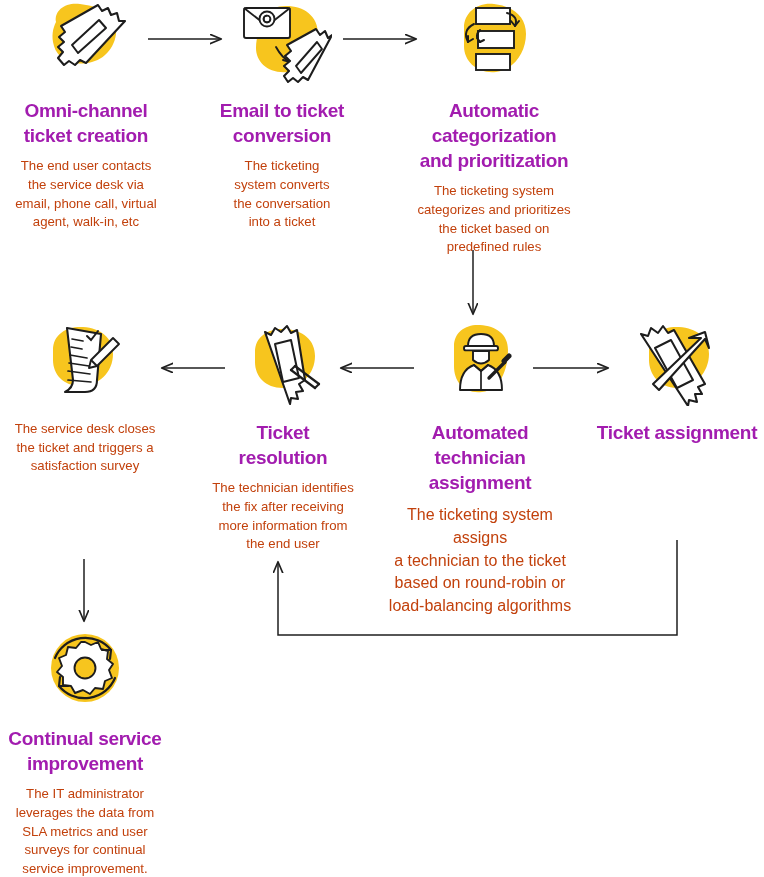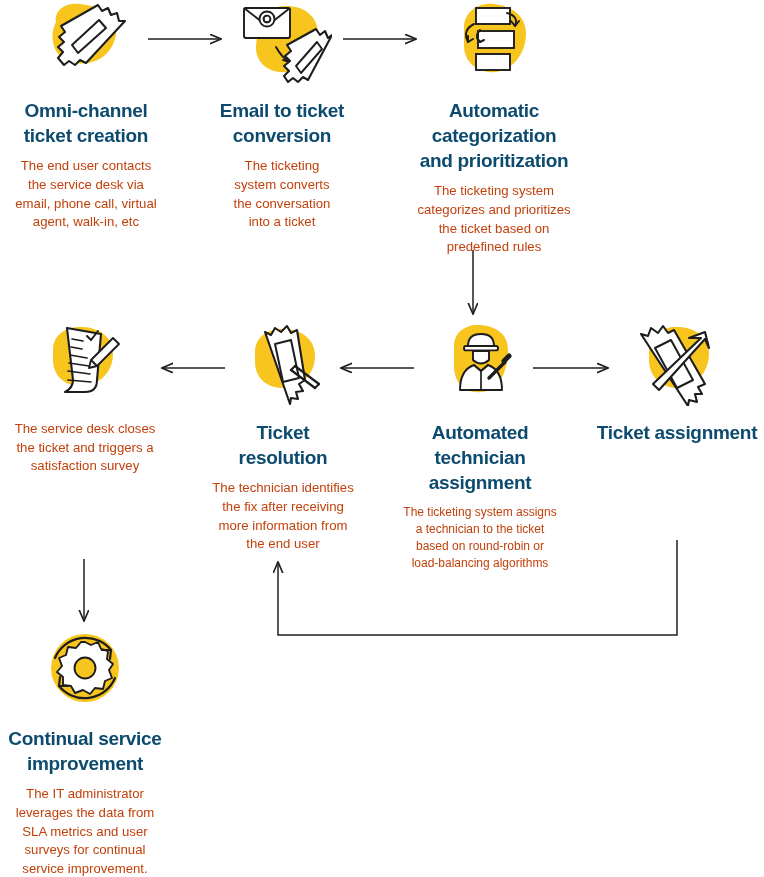--- a/index.html
+++ b/index.html
@@ -36,41 +36,41 @@
     margin: 0 auto 14px auto;
     width: 100px;
   }
   .node-icon svg { display: block; margin: 0 auto; }
 
   .node-title {
     font-size: 19px;
     font-weight: bold;
     line-height: 1.32;
     letter-spacing: -0.3px;
-    color: #0c4a6e;
+    color: #a21caf;
     margin-bottom: 9px;
   }
   .node-desc {
     font-size: 13.2px;
     line-height: 1.42;
     color: #c2410c;
   }
 
   
   #n1 { left: 0px;   top: 0px;   width: 172px; }
   #n2 { left: 196px; top: 0px;   width: 172px; }
   #n3 { left: 406px; top: 0px;   width: 176px; }
   #n4 { left: 384px; top: 322px; width: 192px; }
   #n5 { left: 194px; top: 322px; width: 178px; text-align: center; }
   #n6 { left: 0px;   top: 322px; width: 170px; }
   #n7 { left: 590px; top: 322px; width: 174px; }
   #n8 { left: 0px;   top: 628px; width: 170px; }
 
   #n7 .node-title { margin-bottom: 7px; }
-  #n4 .node-desc { font-size: 12px; }
+  #n4 .node-desc { font-size: 16px; }
 </style>
 </head>
 <body>
 
 <div id="stage">
 
   <svg id="connectors" viewBox="0 0 764 877">
     <defs>
       <marker id="ah" markerWidth="9" markerHeight="9" refX="7.4" refY="3.2" orient="auto" markerUnits="strokeWidth">
         <path d="M0,0 L7.6,3.2 L0,6.4" fill="none" stroke="#1f1f1f" stroke-width="1.1" stroke-linecap="round" stroke-linejoin="round"></path>

